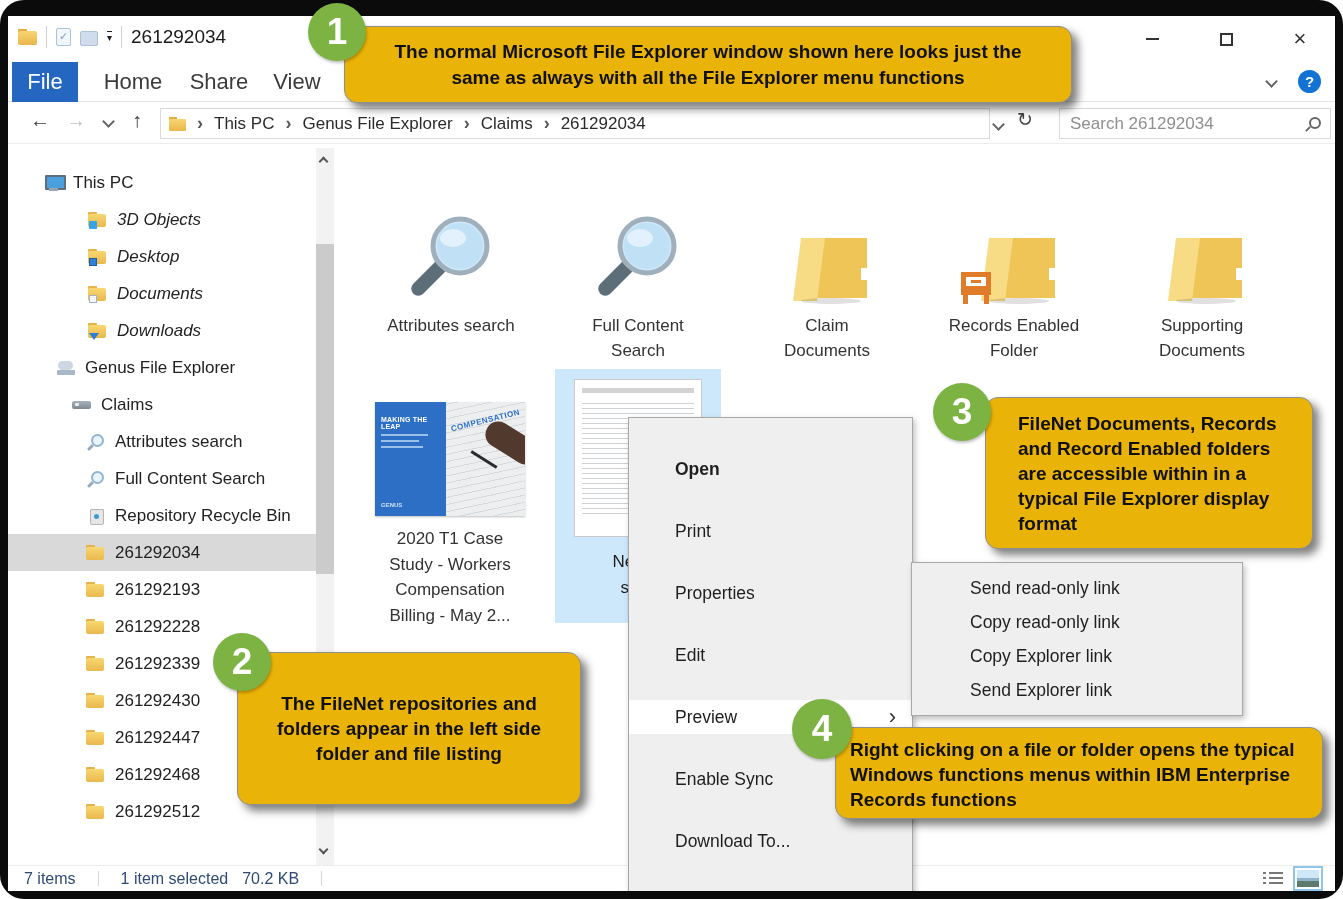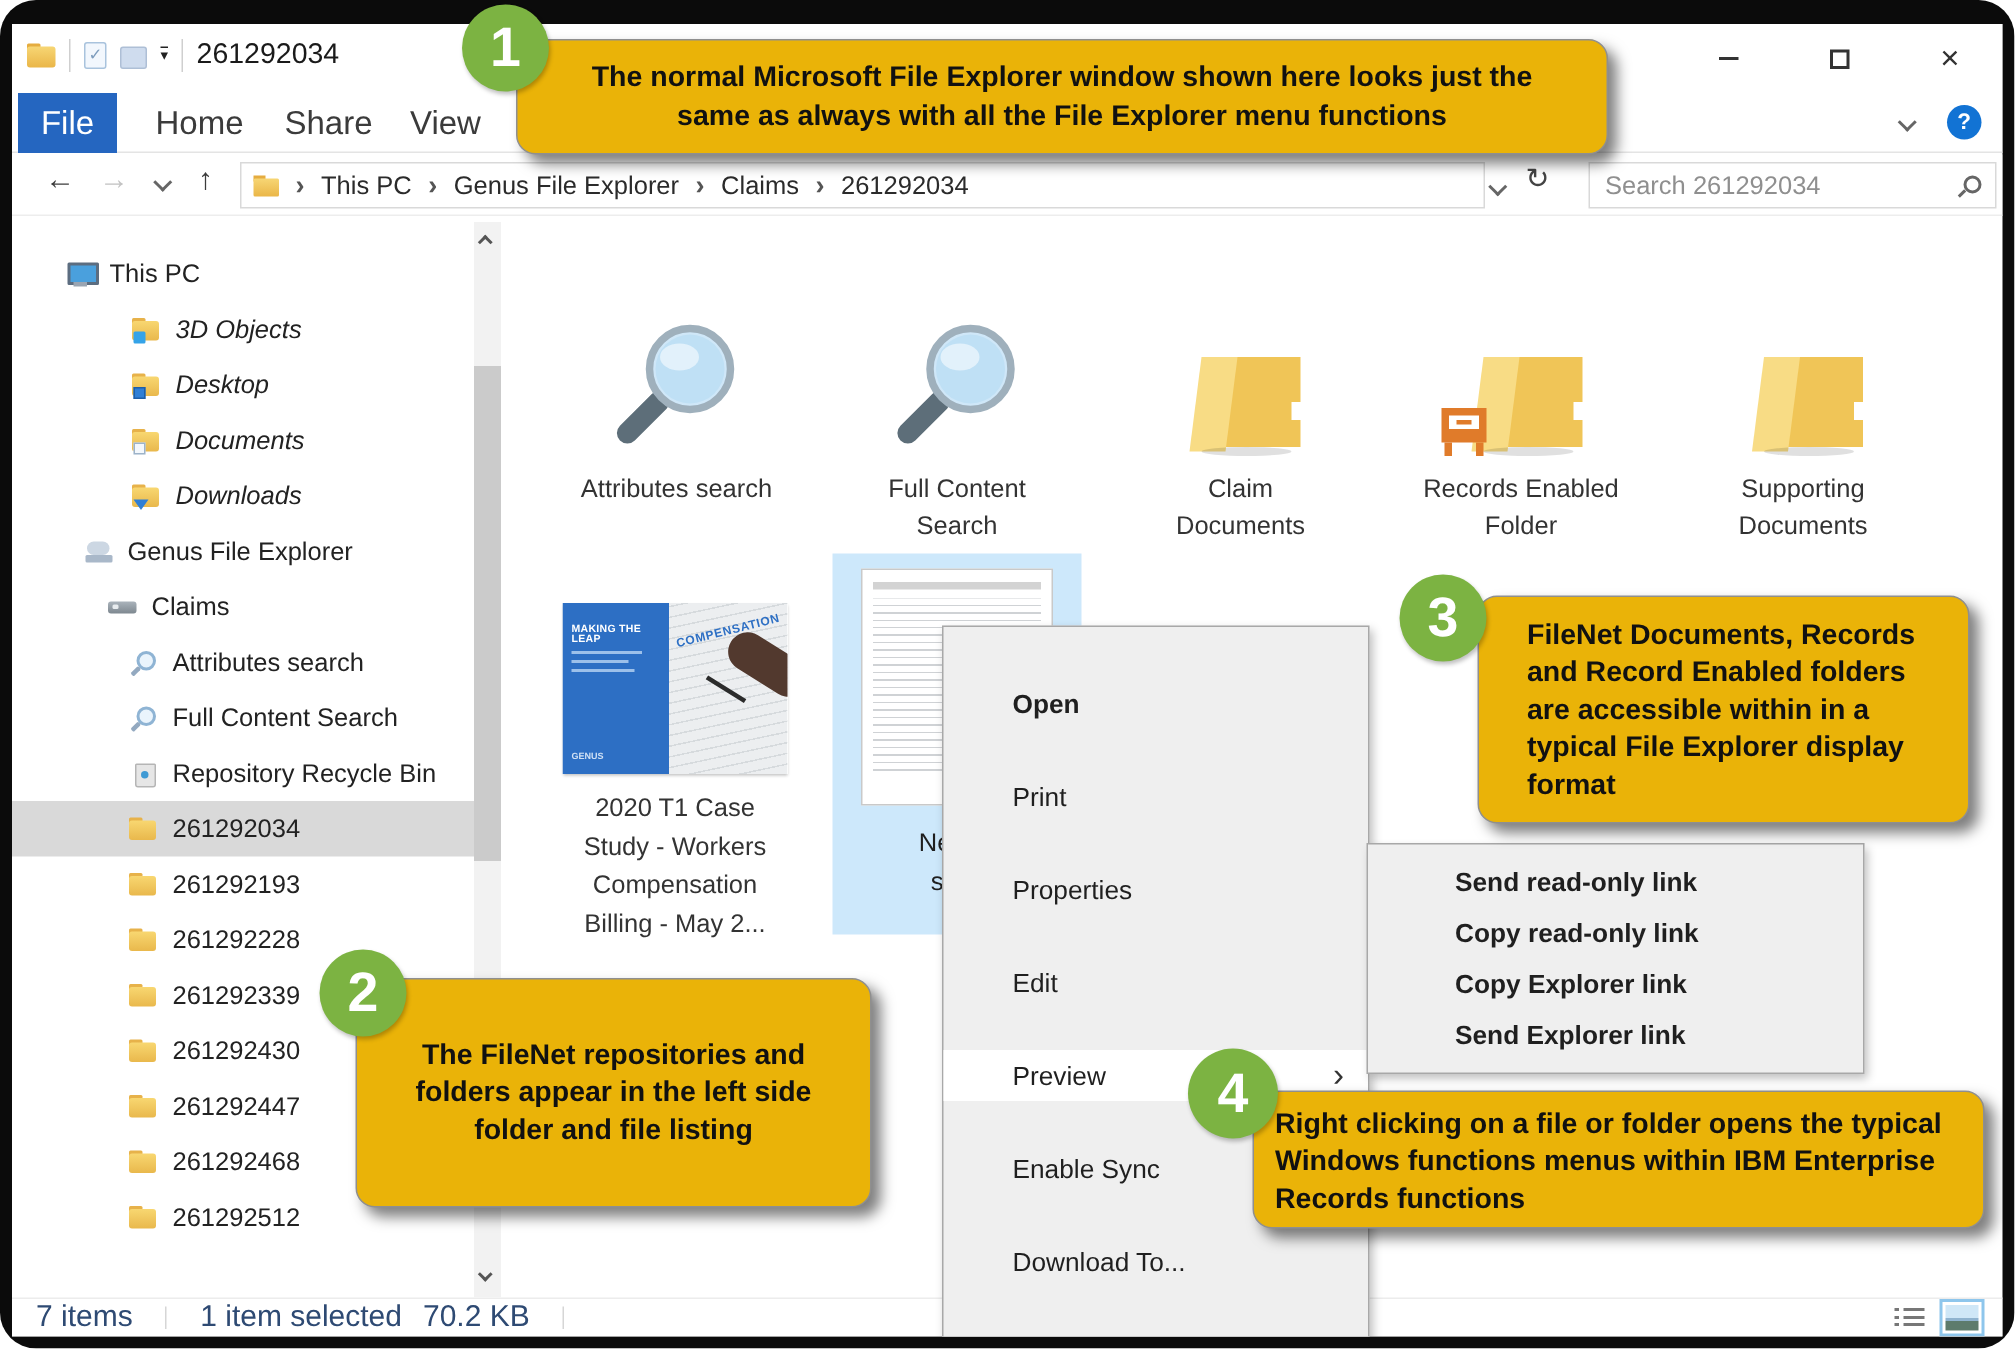--- a/index.html
+++ b/index.html
@@ -115,24 +115,24 @@
   .sel-label { font-size:17px; color:#1f1f1f; line-height:1.55; margin-top:12px; }
 
   
   .ctx { position:absolute; left:620px; top:401px; width:285px; background:#efefef; border:1px solid #a8a8a8; padding:6px 0; z-index:50; box-shadow:2px 3px 6px rgba(0,0,0,.25); }
   .ctx-item { height:34px; line-height:34px; padding-left:46px; font-size:17.5px; color:#1f1f1f; position:relative;margin-top:28px; }
   .ctx-item.bold { font-weight:bold; }
   .ctx-item.hilite { background:#fff; }
   .ctx-sub-arrow { position:absolute; right:16px; top:0; font-size:22px; color:#333; }
   .ctx-sep { height:1px; background:#c9c9c9; margin:7px 12px; }
   .submenu { position:absolute; left:903px; top:546px; width:332px; background:#efefef; border:1px solid #a8a8a8; padding:8px 0; z-index:55; box-shadow:2px 3px 6px rgba(0,0,0,.25); }
-  .sub-item { height:34px; line-height:34px; padding-left:58px; font-size:17.5px; color:#1f1f1f;font-weight:bold; }
-
-  
-  .statusbar { position:absolute; left:0; top:849px; width:100%; height:26px; background:#fff; border-top:1px solid #ececec; display:flex; align-items:center; font-size:20px; color:#2e4a73; }
+  .sub-item { height:34px; line-height:34px; padding-left:58px; font-size:17.5px; color:#1f1f1f; }
+
+  
+  .statusbar { position:absolute; left:0; top:849px; width:100%; height:26px; background:#fff; border-top:1px solid #ececec; display:flex; align-items:center; font-size:16px; color:#2e4a73; }
   .statusbar .vsep { height:15px; background:#d6d6d6; }
   .st-count { margin-left:16px; margin-right:22px; }
   .st-sel { margin-left:22px; }
   .st-size { margin-left:14px; margin-right:22px; }
   .st-right { position:absolute; right:12px; display:flex; align-items:center; gap:10px; }
   .ic-list { width:20px; height:16px; position:relative; }
   .ic-list::before { content:""; position:absolute; left:0; top:1px; width:3px; height:14px;
       background:repeating-linear-gradient(#777 0 2px, transparent 2px 5px); }
   .ic-list::after { content:""; position:absolute; left:6px; top:1px; width:14px; height:14px;
       background:repeating-linear-gradient(#777 0 2px, transparent 2px 5px); }

